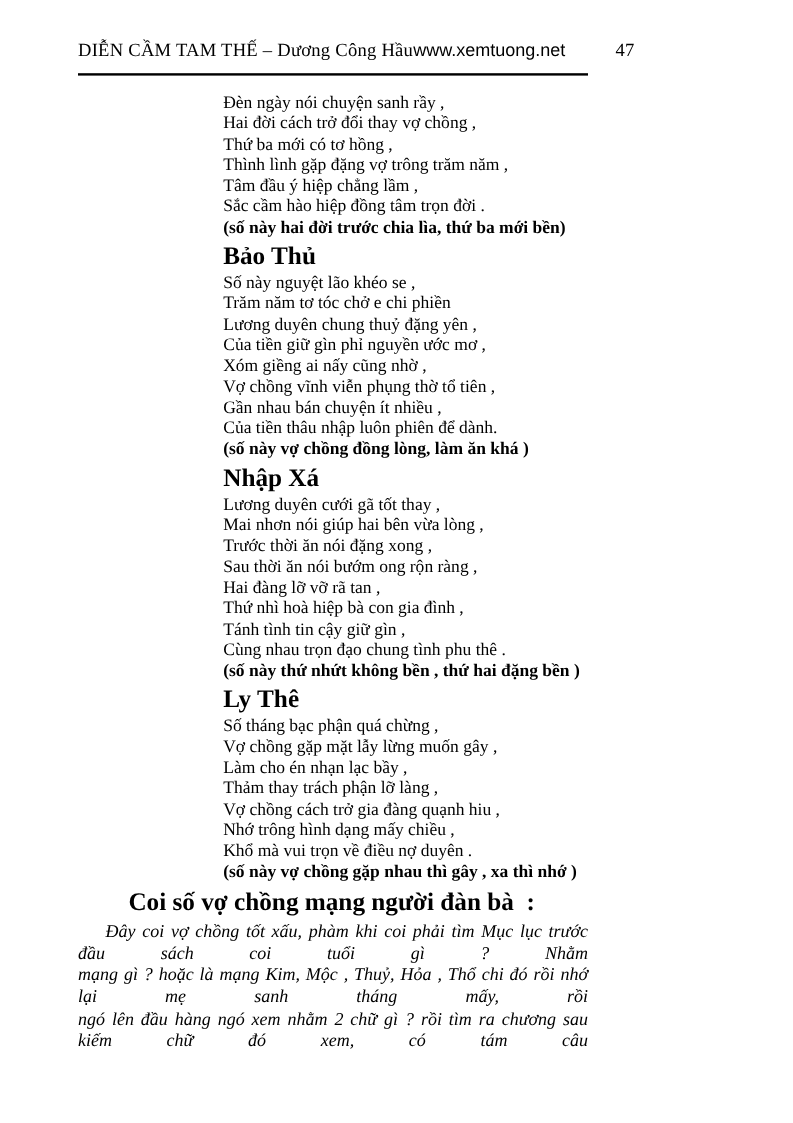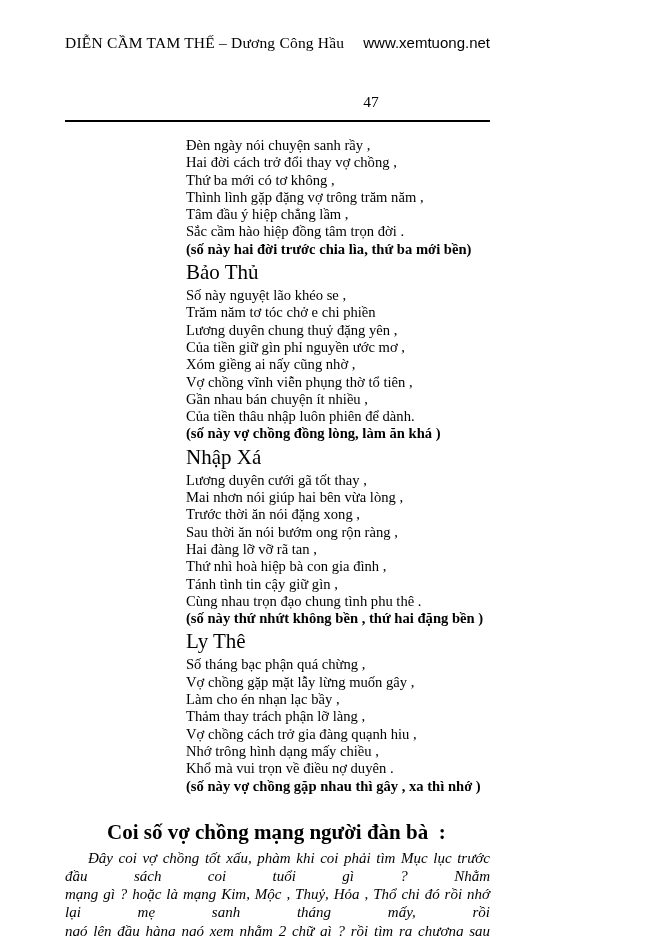--- a/index.html
+++ b/index.html
@@ -28,21 +28,20 @@
   }
   .doc-title {
     font-size: 15.5px;
     letter-spacing: 0.2px;
     white-space: nowrap;
   }
   .header-right {
     display: flex;
     align-items: baseline;
     gap: 42px;
-    flex-direction: column;
   }
   .site-url {
     font-family: "Liberation Sans", sans-serif;
     font-size: 15px;
   }
   .page-num {
     font-size: 15.5px;
   }
   
   .verse-area {
@@ -55,28 +54,28 @@
     white-space: pre-wrap;
   }
   .section-note {
     font-size: 14.6px;
     line-height: 17.3px;
     font-weight: bold;
     white-space: pre-wrap;
   }
   .section-heading {
     font-size: 21px;
-    font-weight: normal;
+    font-weight: bold;
     line-height: 26px;
     margin: 1px 0 2px 0;
     white-space: pre-wrap;
   }
   
   .chapter-heading {
-    margin-top: 24px;
+    margin-top: 2px;
     padding-left: 42px;
     font-size: 21px;
     font-weight: bold;
     line-height: 27px;
     white-space: pre-wrap;
   }
   .chapter-paragraph {
     margin-top: 3px;
     font-style: italic;
   }
@@ -99,21 +98,21 @@
     <span class="header-right">
       <span class="site-url">www.xemtuong.net</span>
       <span class="page-num">47</span>
     </span>
   </div>
 
   <div class="verse-area" id="verse-area">
       <div>
         <div class="verse-line">Đèn ngày nói chuyện sanh rầy ,</div>
         <div class="verse-line">Hai đời cách trở đổi thay vợ chồng ,</div>
-        <div class="verse-line">Thứ ba mới có tơ không ,</div>
+        <div class="verse-line">Thứ ba mới có tơ hồng ,</div>
         <div class="verse-line">Thình lình gặp đặng vợ trông trăm năm ,</div>
         <div class="verse-line">Tâm đầu ý hiệp chẳng lầm ,</div>
         <div class="verse-line">Sắc cầm hào hiệp đồng tâm trọn đời .</div>
         <div class="section-note">(số này hai đời trước chia lìa, thứ ba mới bền)</div>
       </div>
       <div>
         <div class="section-heading">Bảo Thủ</div>
         <div class="verse-line">Số này nguyệt lão khéo se ,</div>
         <div class="verse-line">Trăm năm tơ tóc chở e chi phiền</div>
         <div class="verse-line">Lương duyên chung thuỷ đặng yên ,</div>

